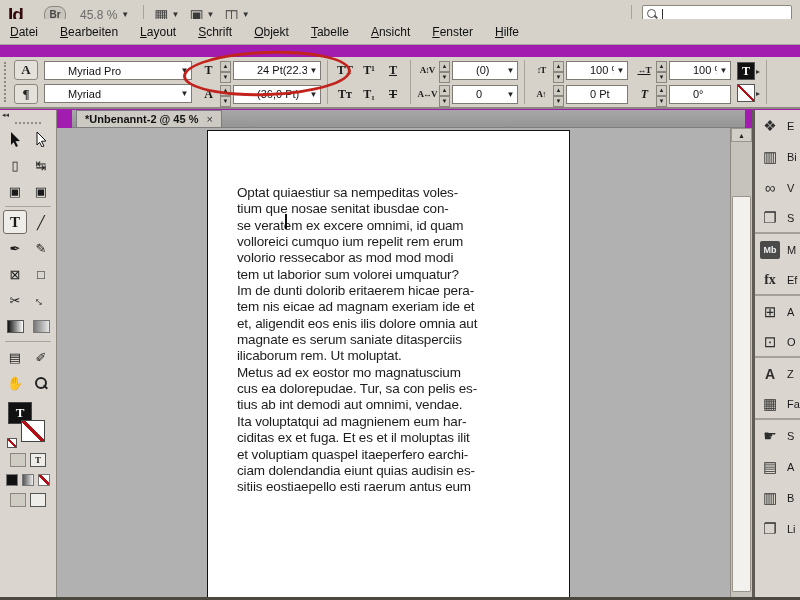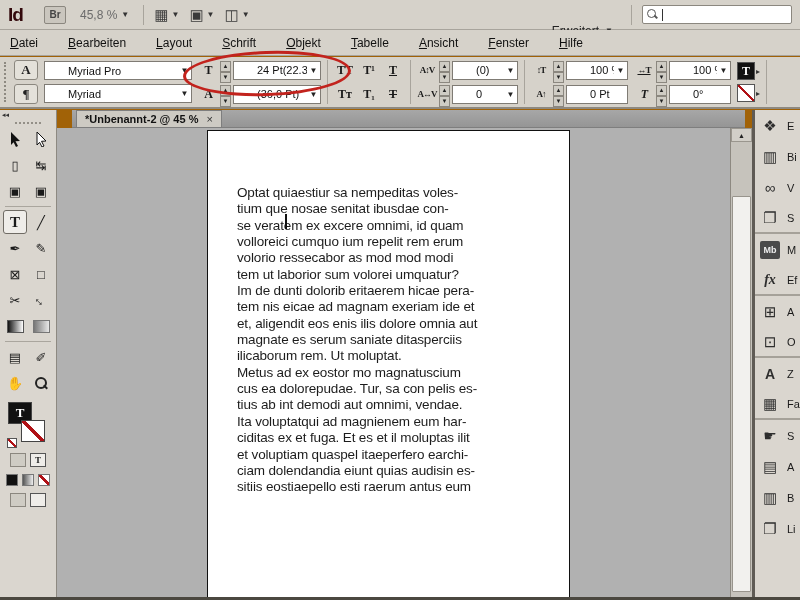--- a/index.html
+++ b/index.html
@@ -1,46 +1,46 @@
 <!DOCTYPE html>
 <html><head>
 <meta charset="utf-8">
 <style>
   * { margin:0; padding:0; box-sizing:border-box; }
   html,body { width:800px; height:600px; overflow:hidden; }
   body { font-family:"Liberation Sans", sans-serif; background:#d6d2ca; }
-  #app { position:relative; width:800px; height:600px; background:#a16207; }
+  #app { position:relative; width:800px; height:600px; background:#a21caf; }
 
   
   #app-bar { position:absolute; left:0; top:0; width:800px; height:30px;
     background:#d6d2ca; border-bottom:1px solid #a8a49c;
     display:flex; align-items:center; gap:10px; padding:0 8px; }
   .id-logo { font-weight:bold; font-size:19px; color:#33090c; letter-spacing:-1px; width:26px; }
   .br-btn { width:22px; height:18px; border:1px solid #8b877f; background:#cac6be;
     font-size:10px; font-weight:bold; color:#444; display:flex; align-items:center;
-    justify-content:center; border-radius:2px; }
+    justify-content:center; border-radius:8px; }
   .zoom-combo { display:flex; align-items:center; gap:4px; color:#6b6b6b; font-size:12px; padding:0 4px; }
   .dd-arrow { font-size:8px; color:#333; }
   .vsep { width:1px; height:20px; background:#a8a49c; }
   .bar-ico { display:flex; align-items:center; gap:3px; font-size:15px; color:#3a3a3a; }
   .spacer { flex:1; }
   .workspace { display:flex; align-items:center; gap:6px; font-size:12px; color:#222; padding:0 8px;margin-top:32px; }
   .searchbox { width:150px; height:19px; background:#fff; border:1px solid #8b877f;
     border-radius:2px; display:flex; align-items:center; padding:0 4px; gap:4px; }
   .mag { position:relative; width:11px; height:11px; flex:none; }
   .mag::before { content:""; position:absolute; left:0; top:0; width:7px; height:7px;
     border:1.5px solid #555; border-radius:50%; }
   .mag::after { content:""; position:absolute; left:7px; top:7px; width:4px; height:1.5px;
     background:#555; transform:rotate(45deg); }
   .caret { width:1px; height:12px; background:#333; }
 
   
-  #menu-bar { position:absolute; left:0; top:30px; width:800px; height:26px;
+  #menu-bar { position:absolute; left:0; top:19px; width:800px; height:26px;
     background:#d6d2ca; border-bottom:1px solid #a8a49c;
-    display:flex; align-items:center; gap:30px; padding:0 10px; font-size:12px; color:#111; }
+    display:flex; align-items:center; gap:22px; padding:0 10px; font-size:12px; color:#111; }
   .menu-item { cursor:default; }
 
   
   #control-panel { position:absolute; left:0; top:57px; width:800px; height:52px;
     background:#d6d2ca; border-bottom:2px solid #8d8981;
     display:flex; align-items:center; gap:6px; padding:0 2px; }
   .cp-handle { width:4px; height:40px; border-left:2px dotted #8d8981; margin-left:2px; }
   .cp-col { display:flex; flex-direction:column; gap:4px; }
   .cp-row { display:flex; align-items:center; gap:2px; height:20px; }
   .cp-toggle { width:24px; height:20px; border:1px solid #8b877f; background:#e4e1da;
@@ -152,21 +152,21 @@
   .dock-item { display:flex; align-items:center; height:31px; padding-left:5px; gap:7px; }
   .dock-ico { width:20px; flex:none; text-align:center; font-size:15px; color:#2e2e2e; }
   .dock-label { font-size:11px; color:#1a1a1a; white-space:nowrap; }
   #dock-items div.dock-item:nth-of-type(4),
   #dock-items div.dock-item:nth-of-type(6),
   #dock-items div.dock-item:nth-of-type(8),
   #dock-items div.dock-item:nth-of-type(10) { border-bottom:2px solid #a5a199; }
   #dock-items div.dock-item:nth-of-type(5) .dock-ico { background:#4a4a4a; color:#eee;
     font-size:9px; font-weight:bold; height:18px; line-height:18px; border-radius:2px; }
   #dock-items div.dock-item:nth-of-type(6) .dock-ico { font-family:"Liberation Serif", serif;
-    font-style:italic; font-weight:bold; font-size:14px; }
+    font-weight:bold; font-size:14px; }
   #dock-items div.dock-item:nth-of-type(9) .dock-ico { font-weight:bold; font-size:14px; }
 
   #bottom-edge { position:absolute; left:0; top:597px; width:800px; height:3px; background:#4b4840; }
 </style>
 </head>
 <body>
 
 <div id="app">
 
   <div id="app-bar">

